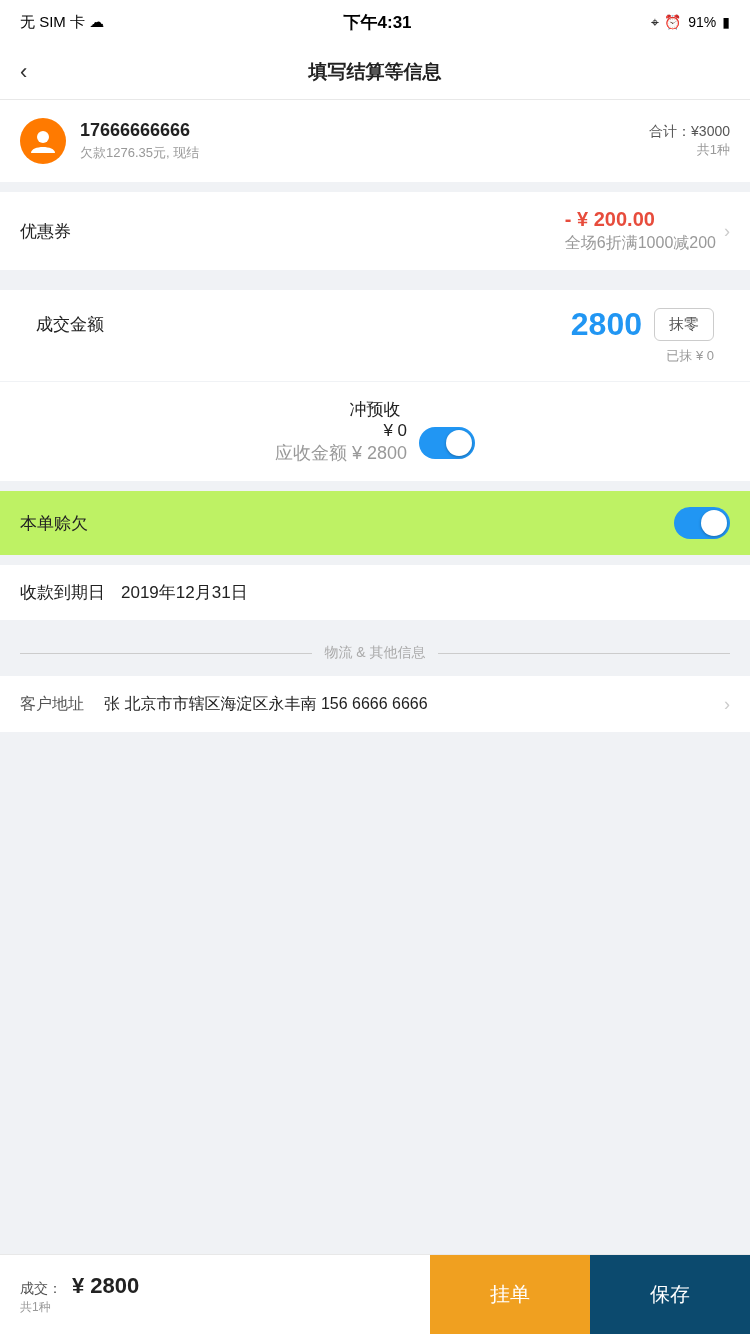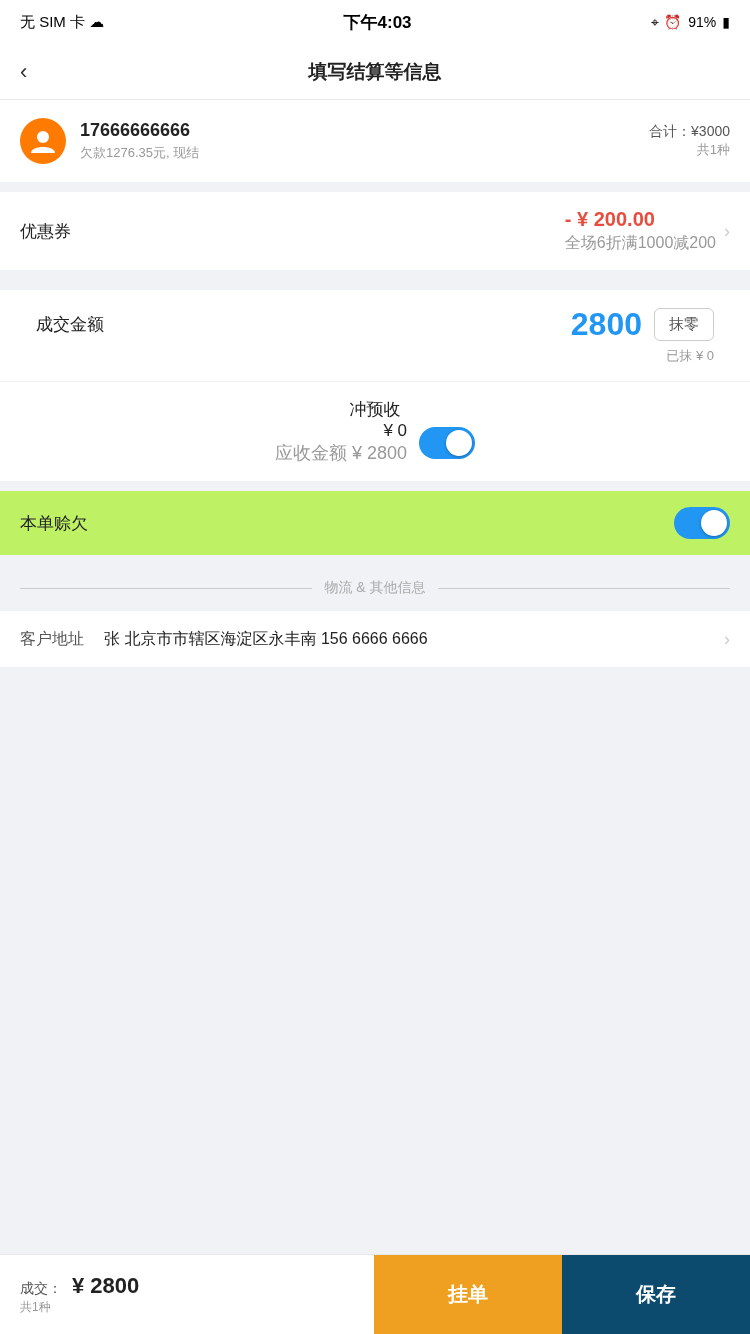--- a/index.html
+++ b/index.html
@@ -342,45 +342,45 @@
       font-weight: 700;
       color: #222;
       margin-left: 6px;
     }
     .bottom-summary .summary-sub {
       font-size: 12px;
       color: #999;
     }
     .bottom-btn {
       height: 100%;
-      width: 188px;
+      width: 160px;
       display: flex;
       align-items: center;
       justify-content: center;
       font-size: 20px;
       color: #fff;
       cursor: pointer;
-      font-weight: 700;
+      font-weight: 400;
     }
     .btn-pending {
       background: #f0a020;
     }
     .btn-save {
       background: #0c4a6e;
       text-align: center;
     }
   </style>
 </head>
 <body>
 
 <div class="status-bar">
   <div class="status-left">
     <span>无 SIM 卡  ☁</span>
   </div>
-  <div class="status-center">下午4:03</div>
+  <div class="status-center">下午4:31</div>
   <div class="status-right">
     <span>⌖</span>
     <span>⏰</span>
     <span>91%</span>
     <span>▮</span>
   </div>
 </div>
 
 <div class="nav-bar">
   <div class="nav-back">‹</div>
@@ -451,20 +451,26 @@
 
   <div class="divider-section"></div>
 
   <div class="debt-section">
     <div class="debt-label">本单赊欠</div>
     <div class="toggle">
       <div class="toggle-circle"></div>
     </div>
   </div>
 
+  <div class="due-date-section">
+    <div class="due-date-row">
+      <div class="due-date-label">收款到期日</div>
+      <div class="due-date-value">2019年12月31日</div>
+    </div>
+  </div>
 
   <div class="logistics-divider">
     <div class="logistics-line"></div>
     <span class="logistics-text">物流 &amp; 其他信息</span>
     <div class="logistics-line"></div>
   </div>
 
   <div class="address-section">
     <div class="address-label">客户地址</div>
     <div class="address-value">张 北京市市辖区海淀区永丰南 156 6666 6666</div>

